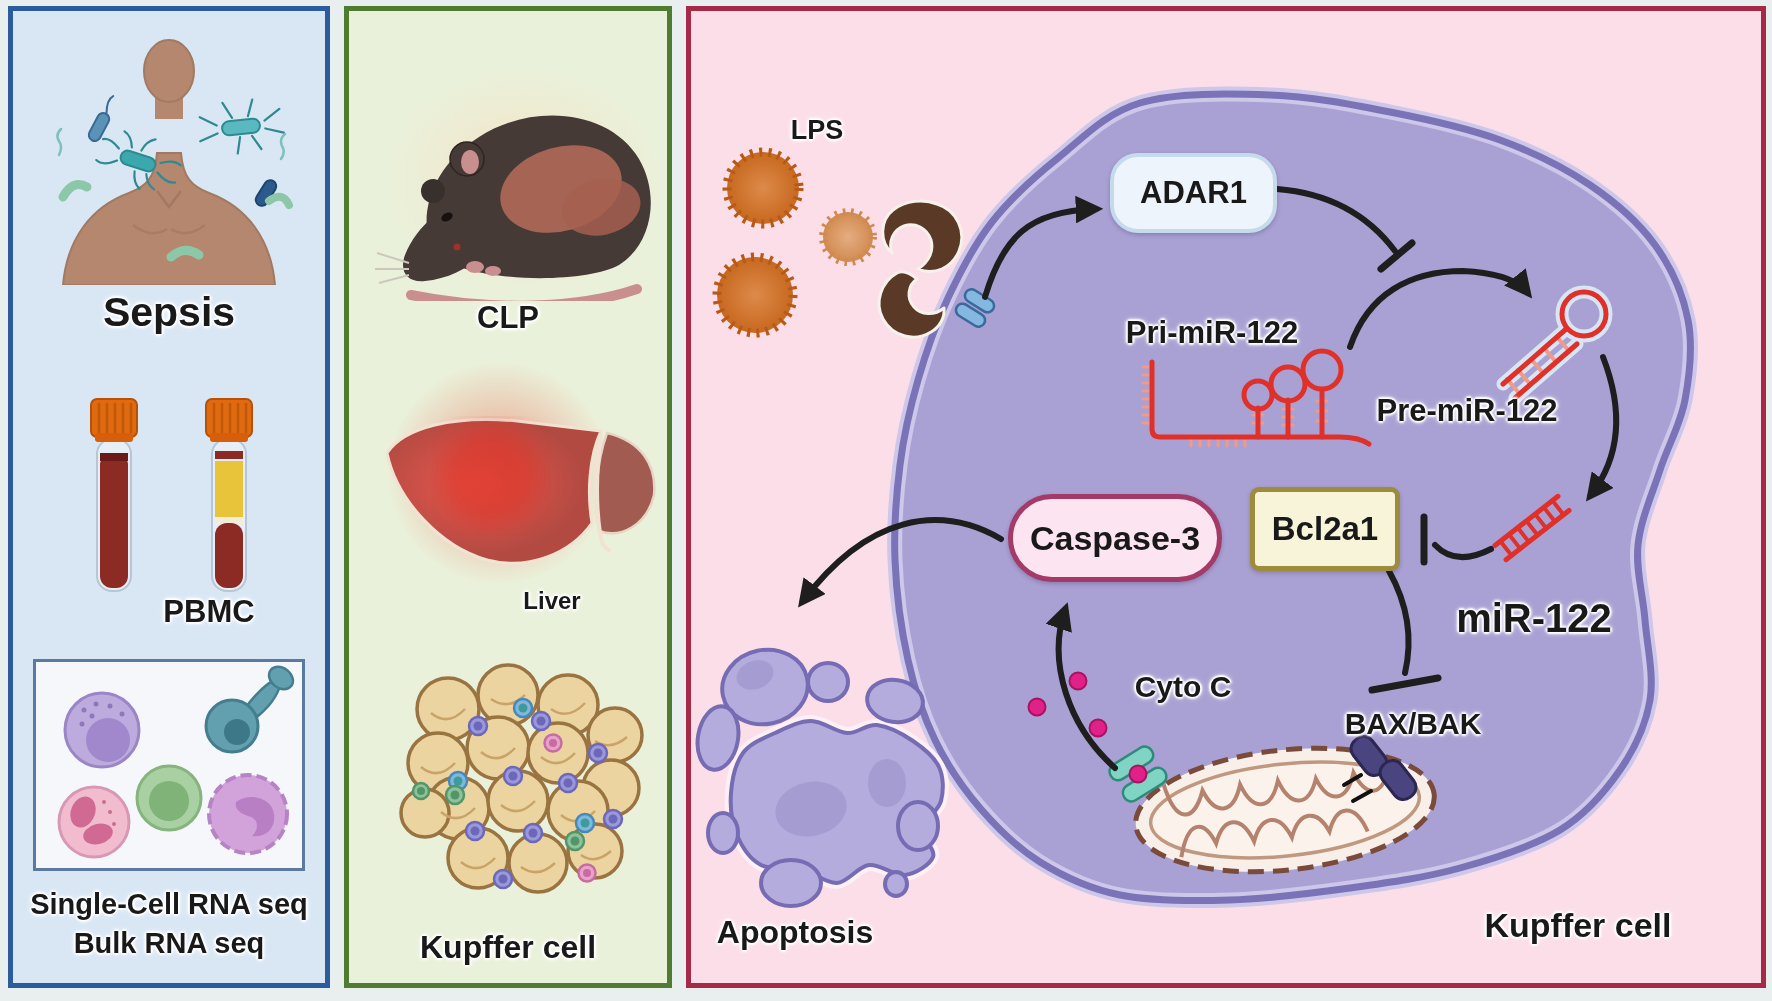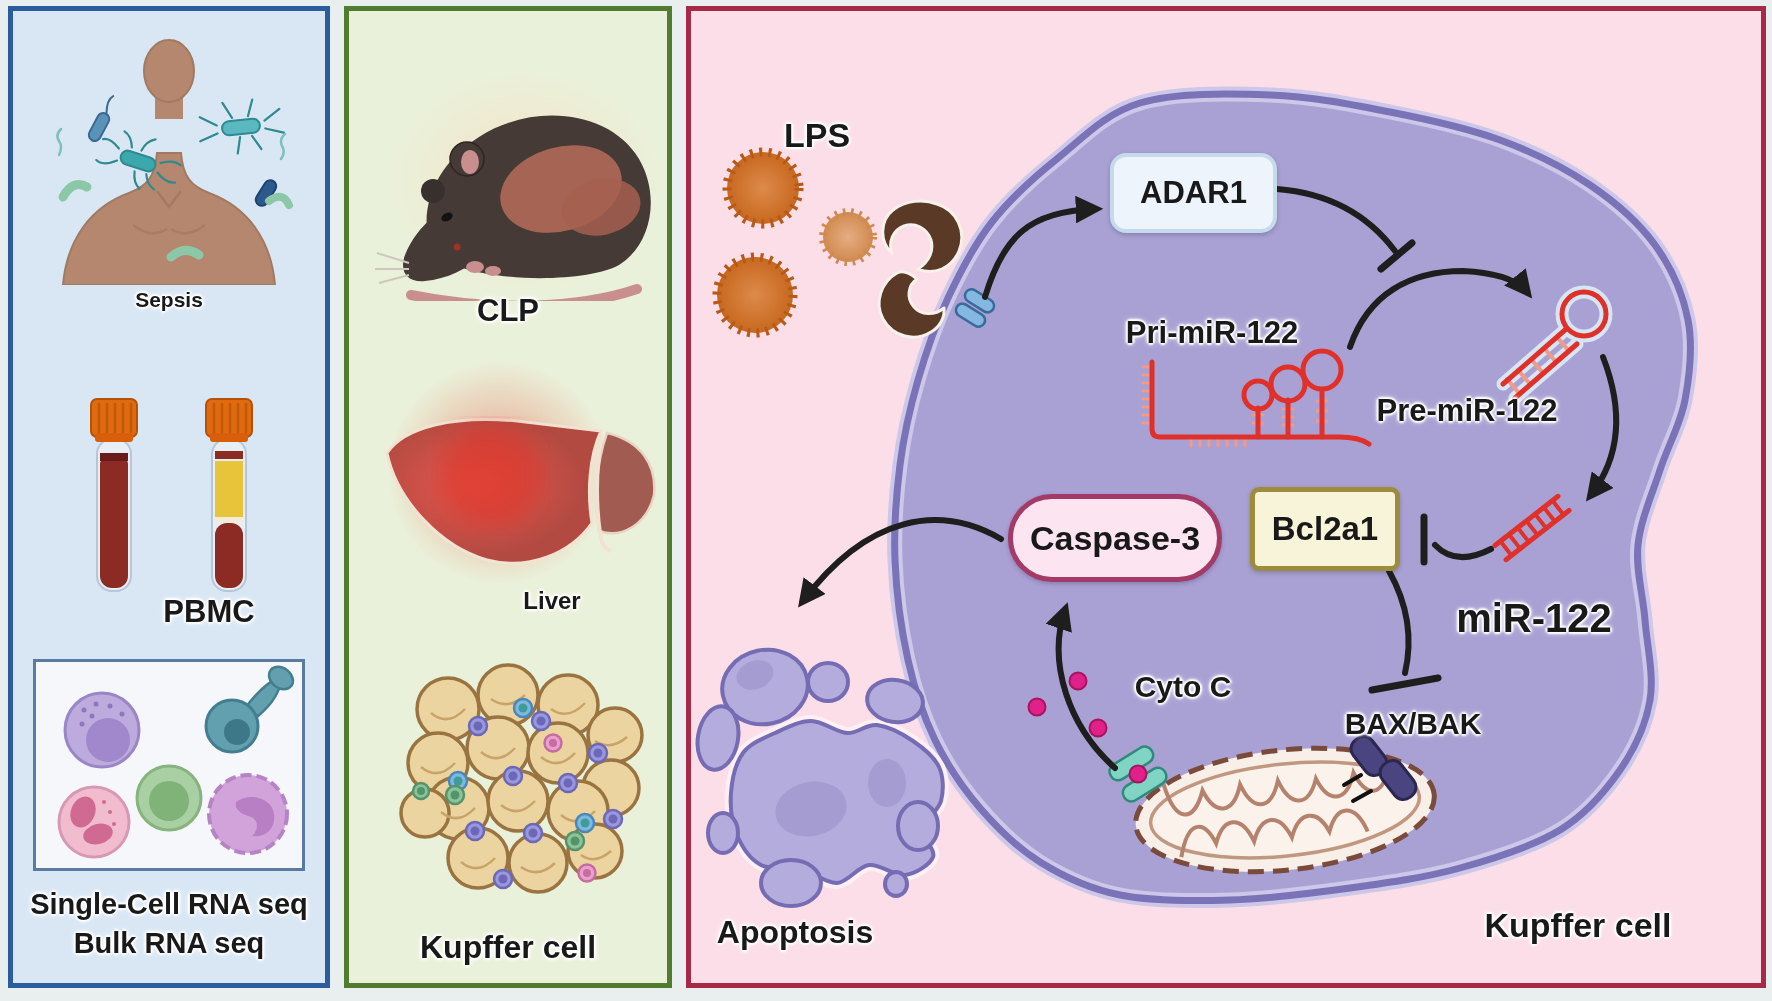--- a/index.html
+++ b/index.html
@@ -11,21 +11,21 @@
   #p3{left:686px;width:1080px;background:var(--p3-bg);border-color:var(--p3-border);}
   .lbl{position:absolute;font-weight:700;color:var(--text);text-align:center;
        text-shadow:-2px 0 2px #fff,2px 0 2px #fff,0 -2px 2px #fff,0 2px 2px #fff,0 0 6px #fff;
        font-family:"Liberation Sans",sans-serif;line-height:1.25;}
   .abs{position:absolute;}
   .node{position:absolute;display:flex;align-items:center;justify-content:center;
         font-weight:700;color:var(--text);font-family:"Liberation Sans",sans-serif;
         box-sizing:border-box;box-shadow:0 2px 4px rgba(40,30,70,.25);}
   #cells-box{position:absolute;left:20px;top:648px;width:272px;height:212px;background:var(--cellbox-bg);
              border:3px solid var(--cellbox-border);box-sizing:border-box;}
-  #adar1-box{left:419px;top:142px;width:167px;height:80px;border-radius:16px;
+  #adar1-box{left:419px;top:142px;width:167px;height:80px;border-radius:28px;
              background:var(--adar1-fill);border:4px solid var(--adar1-border);font-size:31px;}
   #caspase-box{left:317px;top:483px;width:214px;height:88px;border-radius:46px;
              background:var(--caspase-fill);border:5px solid var(--caspase-border);font-size:34px;}
   #bcl-box{left:559px;top:476px;width:150px;height:84px;border-radius:9px;
              background:var(--bcl-fill);border:5px solid var(--bcl-border);font-size:33px;}
 </style>
 </head>
 <body>
 
 <div id="stage">
@@ -62,21 +62,21 @@
         </g>
         <g transform="translate(233,160) rotate(-58)">
           <rect x="-14" y="-6" width="28" height="12" rx="6" fill="var(--bacteria-blue)" stroke="#1e4470 " stroke-width="2"></rect>
         </g>
         <path d="M 30,164 Q 40,146 54,154" stroke="var(--bacteria-green)" stroke-width="9" fill="none"></path>
         <path d="M 236,168 Q 250,158 256,172" stroke="var(--bacteria-green)" stroke-width="8" fill="none"></path>
         <path d="M 138,224 Q 152,212 166,222" stroke="var(--bacteria-green)" stroke-width="9" fill="none"></path>
         <path d="M 26,122 q 4,-8 0,-14 q -4,-6 2,-12 M 248,126 q 5,-7 1,-13 q -3,-7 3,-12" stroke="#7fc0b8" stroke-width="2.5" fill="none"></path>
       </g>
     </svg>
-    <div class="lbl" style="left:0;top:276px;width:100%;font-size:21px;">Sepsis</div>
+    <div class="lbl" style="left:0;top:276px;width:100%;font-size:41px;">Sepsis</div>
 
     <svg class="abs" style="left:20px;top:380px;" width="272" height="206" viewBox="0 0 272 206">
       <g>
         <rect x="64" y="48" width="34" height="152" rx="15" fill="#e7eef6" stroke="#b6c6d6" stroke-width="2"></rect>
         <rect x="67" y="62" width="28" height="135" rx="12" fill="var(--blood)"></rect>
         <rect x="67" y="62" width="28" height="8" fill="#6a1a18"></rect>
         <rect x="58" y="8" width="46" height="38" rx="6" fill="var(--tube-cap)" stroke="#b55208" stroke-width="2"></rect>
         <path d="M 66,12 V 42 M 74,12 V 42 M 82,12 V 42 M 90,12 V 42 M 98,12 V 42" stroke="#c05a08" stroke-width="2.5"></path>
         <rect x="62" y="42" width="38" height="9" rx="3" fill="#d85e0c"></rect>
       </g>
@@ -158,21 +158,21 @@
         <ellipse cx="121" cy="121" rx="9" ry="12" fill="var(--mouse-pink)"></ellipse>
         <ellipse cx="212" cy="148" rx="62" ry="42" transform="rotate(-16 212 148)" fill="var(--wound)" opacity=".9"></ellipse>
         <ellipse cx="252" cy="166" rx="40" ry="28" transform="rotate(-12 252 166)" fill="#a55f50" opacity=".85"></ellipse>
         <ellipse cx="98" cy="176" rx="6" ry="4" transform="rotate(-28 98 176)" fill="#161010"></ellipse>
         <circle cx="108" cy="206" r="3.5" fill="#a03028"></circle>
         <ellipse cx="126" cy="226" rx="9" ry="6" fill="var(--mouse-pink)"></ellipse>
         <ellipse cx="144" cy="230" rx="8" ry="5" fill="var(--mouse-pink)"></ellipse>
         <path d="M 60,222 L 28,212 M 60,228 L 26,228 M 60,234 L 30,242" stroke="#cfc6bd" stroke-width="2" fill="none"></path>
       </g>
     </svg>
-    <div class="lbl" style="left:0;top:281px;width:100%;font-size:31px;">CLP</div>
+    <div class="lbl" style="left:0;top:288px;width:100%;font-size:31px;">CLP</div>
 
     <svg class="abs" style="left:0;top:350px;" width="318" height="240" viewBox="0 0 318 240">
       <defs>
         <radialGradient id="liverGlow">
             <stop offset="0%" stop-color="#eb4632" stop-opacity=".5"></stop>
             <stop offset="100%" stop-color="#eb4632" stop-opacity="0"></stop>
           </radialGradient>
         <radialGradient id="liverGrad" cx="42%" cy="45%">
             <stop offset="0%" stop-color="#e4574a"></stop>
             <stop offset="55%" stop-color="#cc5047"></stop>
@@ -392,21 +392,21 @@
         <ellipse cx="100" cy="872" rx="30" ry="23"></ellipse>
         <ellipse cx="205" cy="873" rx="11" ry="12"></ellipse>
         <g fill="var(--apo-nucleus)" stroke="none">
           <ellipse cx="120" cy="798" rx="36" ry="27" transform="rotate(-12 120 798)"></ellipse>
           <ellipse cx="196" cy="772" rx="19" ry="24"></ellipse>
           <ellipse cx="64" cy="664" rx="19" ry="14" transform="rotate(-20 64 664)"></ellipse>
         </g>
       </g>
     </svg>
 
-    <div class="lbl" style="left:66px;top:103px;width:120px;font-size:34px;">LPS</div>
+    <div class="lbl" style="left:66px;top:103px;width:120px;font-size:27px;">LPS</div>
 
     <div class="node" id="adar1-box">
       <span>ADAR1</span>
     </div>
 
     <div class="lbl" style="left:421px;top:303px;width:200px;font-size:31px;">Pri-miR-122</div>
     <div class="lbl" style="left:666px;top:381px;width:220px;font-size:31px;">Pre-miR-122</div>
     <div class="lbl" style="left:743px;top:582px;width:200px;font-size:40px;">miR-122</div>
 
     <div class="node" id="caspase-box">

